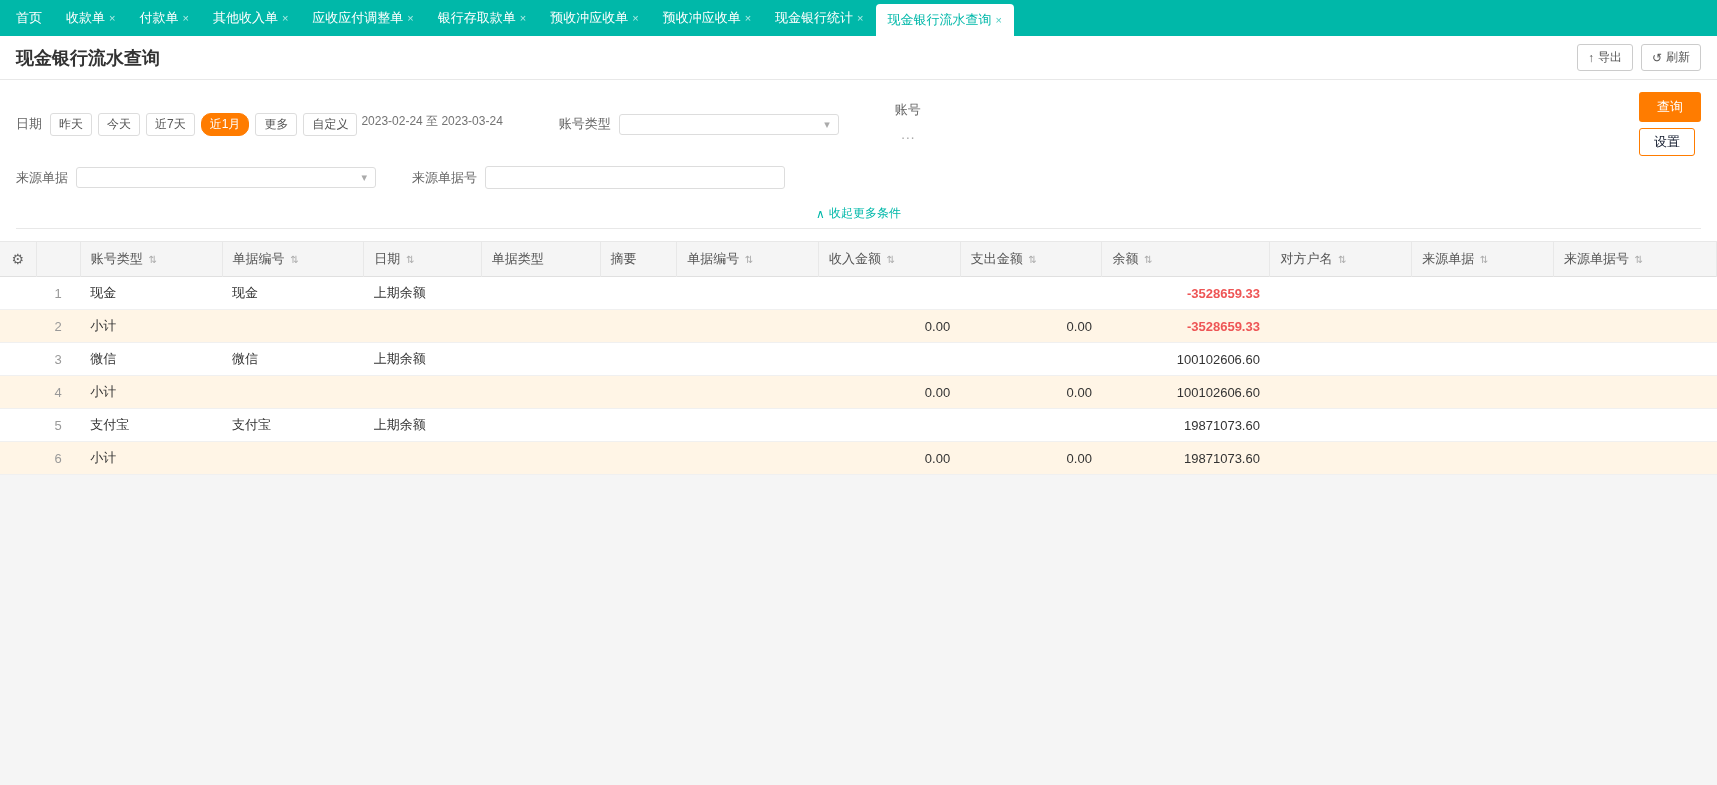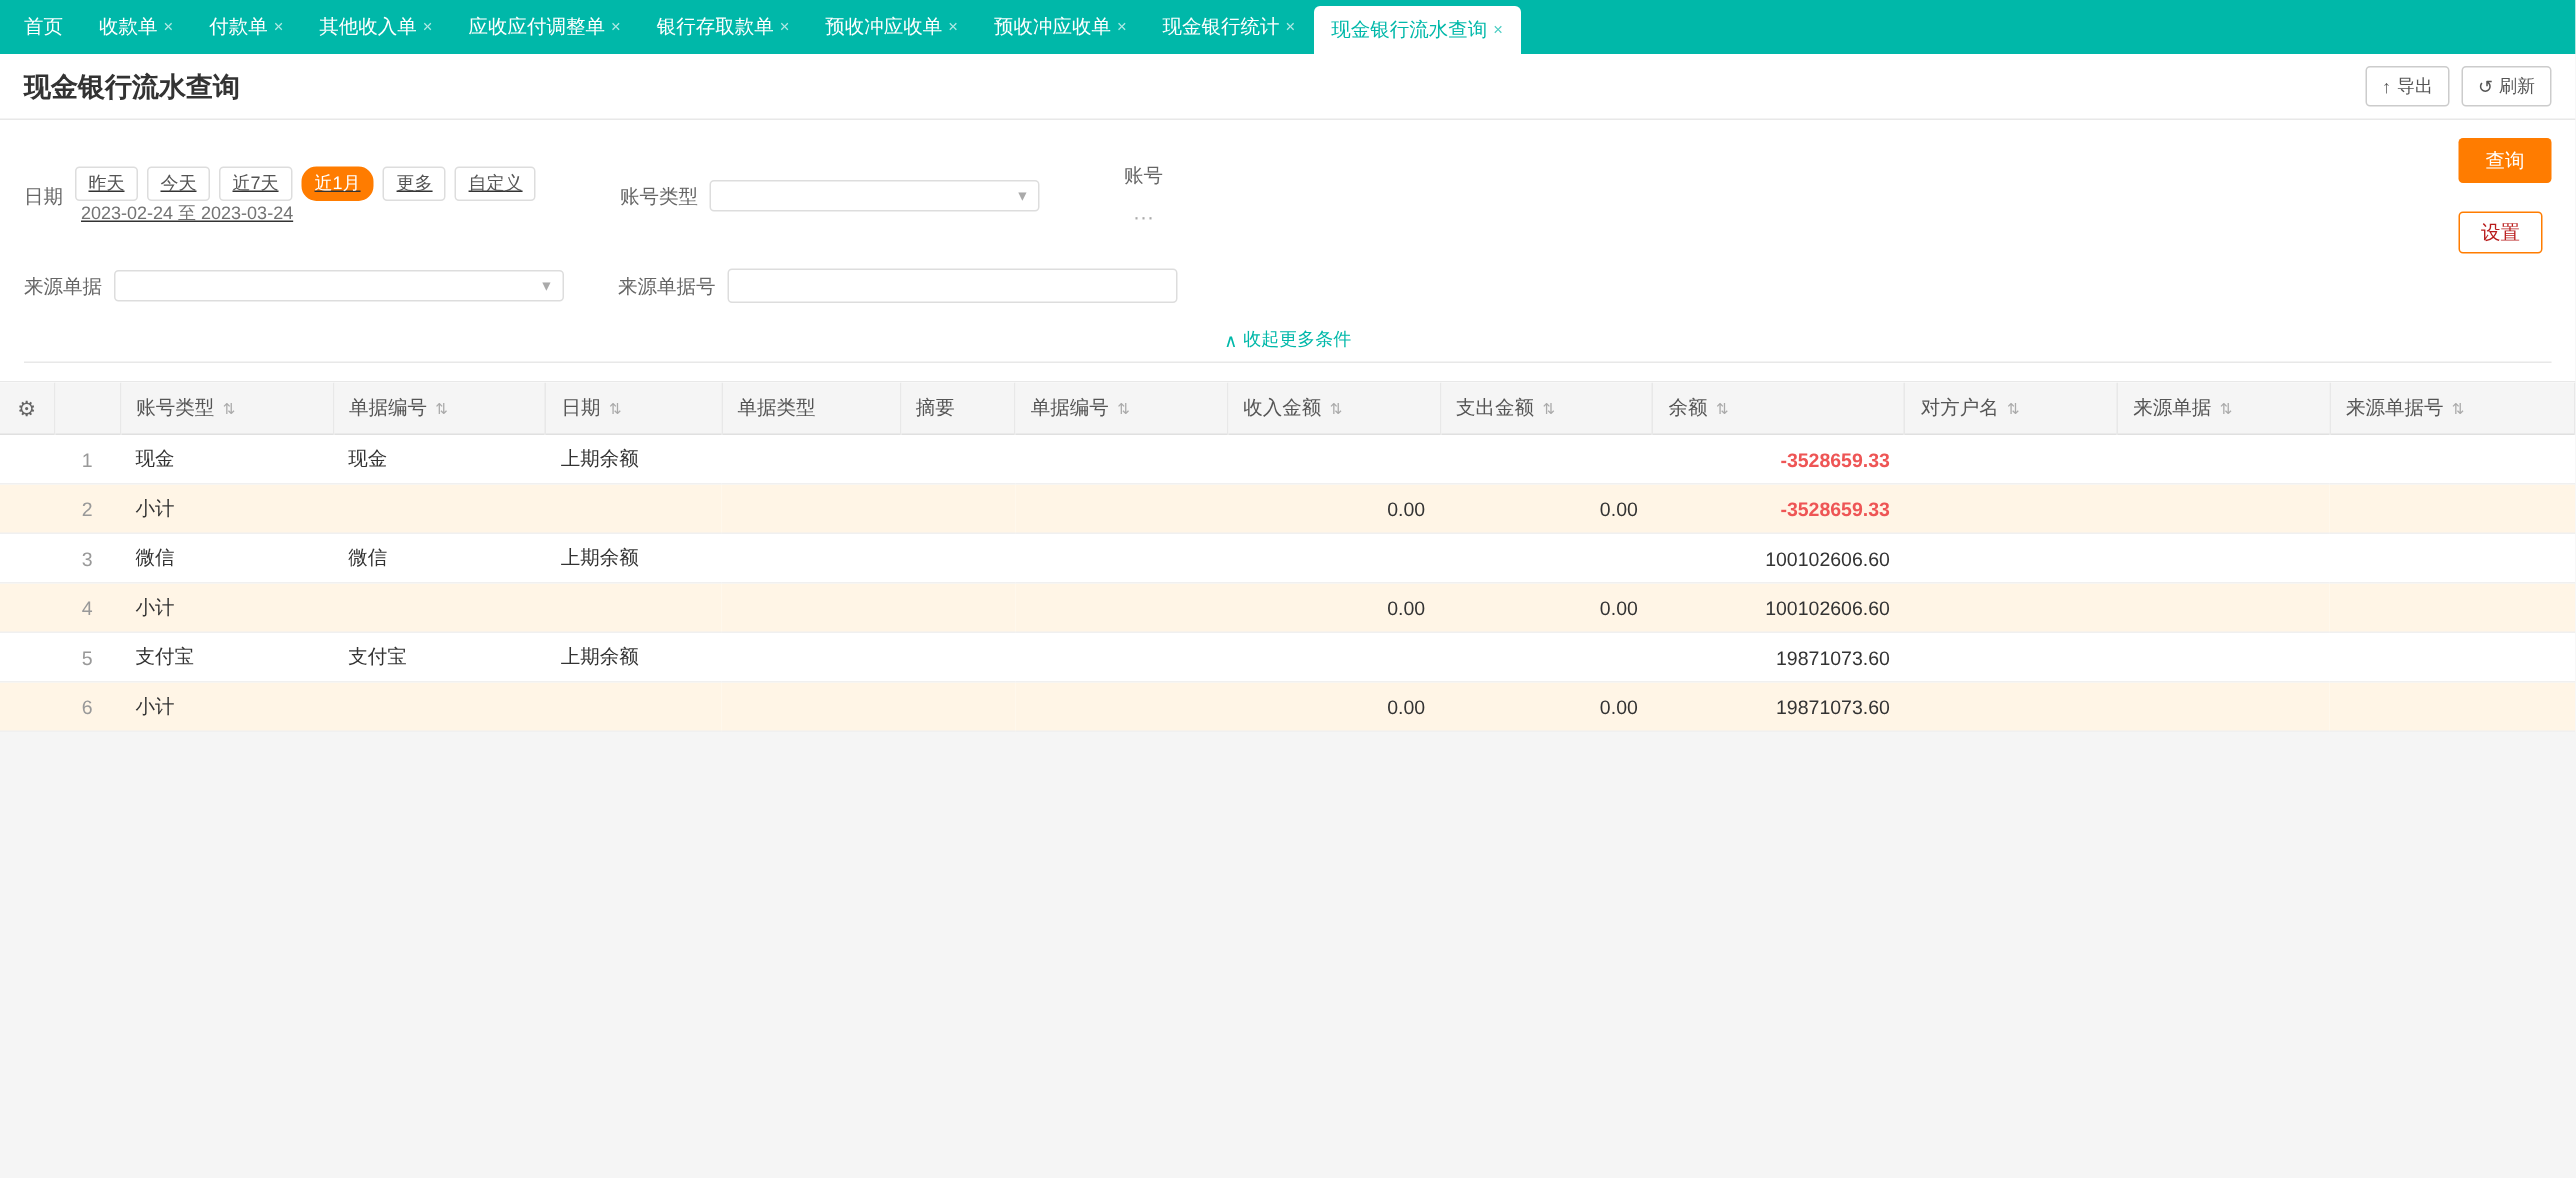--- a/index.html
+++ b/index.html
@@ -149,27 +149,26 @@
       background: #ff7c00;
       color: #fff;
       border: none;
       border-radius: 3px;
       padding: 6px 18px;
       cursor: pointer;
       font-size: 13px;
     }
     .btn-settings {
       background: #fff;
-      color: #b91c1c;
+      color: #0f172a;
       border: 1px solid #ff7c00;
       border-radius: 3px;
       padding: 4px 14px;
       cursor: pointer;
       font-size: 13px;
-      margin-top: 13px;
     }
 
     
     .collapse-bar {
       display: flex;
       justify-content: center;
       align-items: center;
       padding: 6px 0;
       background: #fff;
       border-bottom: 1px solid #e8e8e8;
@@ -231,22 +230,21 @@
       text-align: center;
     }
     .settings-icon {
       font-size: 14px;
       color: #666;
       cursor: pointer;
     }
     .th-gear { width: 36px; text-align: center; }
     .date-col {
       display: flex;
-      flex-direction: column;
-      text-decoration: underline;
+      flex-direction: row;
     }
     .filter-item {
       display: flex;
       align-items: center;
       gap: 8px;
     }
   </style>
 </head>
 <body>
 

